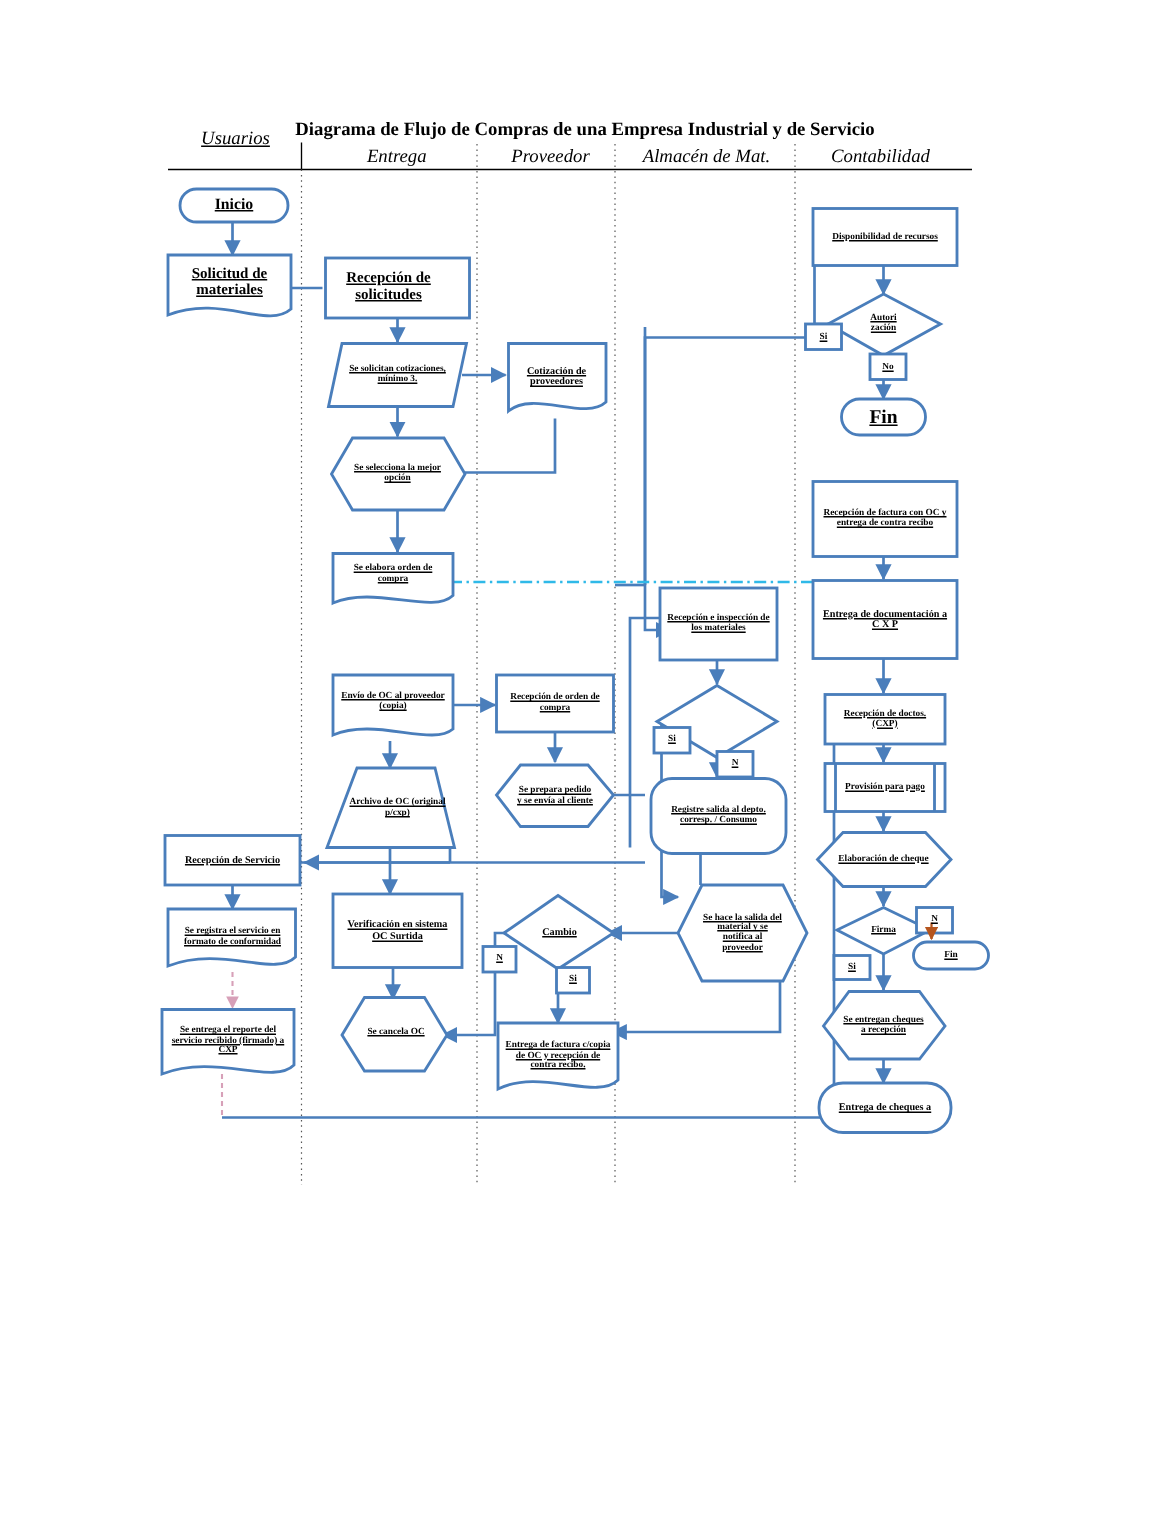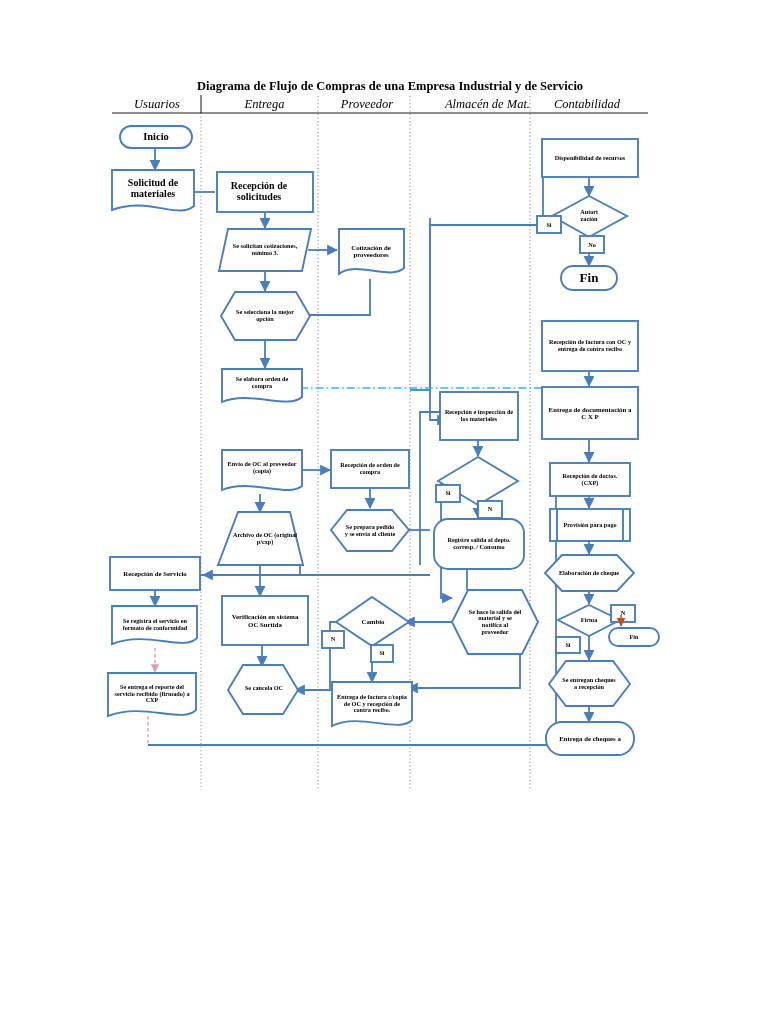--- a/index.html
+++ b/index.html
@@ -16,20 +16,21 @@
     position:absolute;
     display:flex;align-items:center;justify-content:center;
     text-align:center;
     font-family:"Liberation Serif", serif;
     font-weight:bold;
     color:#000;
     line-height:1.08;
     pointer-events:none;
     padding:0 2px;
     box-sizing:border-box;
+    text-decoration:underline;
   }
   .hdr{
     position:absolute;
     font-style:italic;
     font-family:"Liberation Serif", serif;
     font-size:12.5px;
     text-align:center;
     color:#000;
   }
   .title{
@@ -47,24 +48,24 @@
   .lg{font-size:10.5px;}
   .xl{font-size:13px;}
 </style>
 </head>
 <body>
 
 <div id="canvas">
 
   <div class="title" style="left:140px;top:79px;width:500px;">Diagrama de Flujo de Compras de una Empresa Industrial y de Servicio</div>
 
-  <div class="hdr" style="left:112px;top:97px;width:90px;">Usuarios</div>
+  <div class="hdr" style="left:112px;top:85px;width:90px;text-decoration:underline;">Usuarios</div>
   <div class="hdr" style="left:212px;top:97px;width:105px;">Entrega</div>
   <div class="hdr" style="left:322px;top:97px;width:90px;">Proveedor</div>
-  <div class="hdr" style="left:412px;top:97px;width:118px;text-align:right;">Almacén de Mat.</div>
+  <div class="hdr" style="left:412px;top:97px;width:118px;">Almacén de Mat.</div>
   <div class="hdr" style="left:532px;top:97px;width:110px;">Contabilidad</div>
 
   <svg id="flow" viewBox="0 0 768 1024">
     <defs>
       <marker id="arr" markerWidth="7" markerHeight="7" refX="5.5" refY="3" orient="auto">
         <path d="M0,0 L6,3 L0,6 z" fill="#4A7EBB"></path>
       </marker>
       <marker id="arrp" markerWidth="7" markerHeight="7" refX="5.5" refY="3" orient="auto">
         <path d="M0,0 L6,3 L0,6 z" fill="#D7A0B8"></path>
       </marker>

